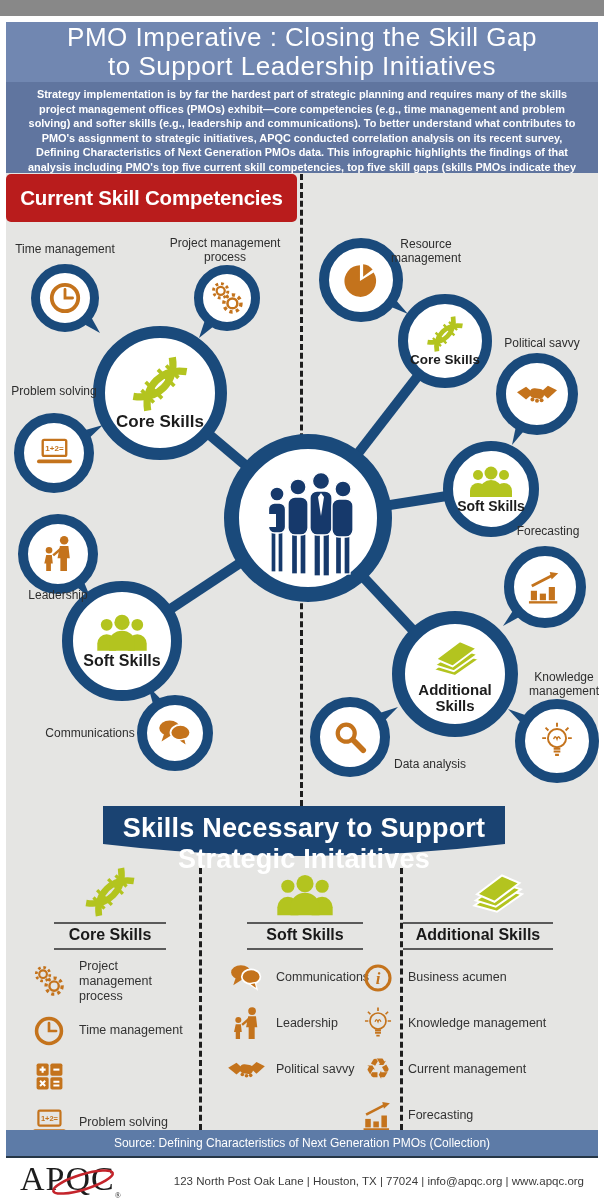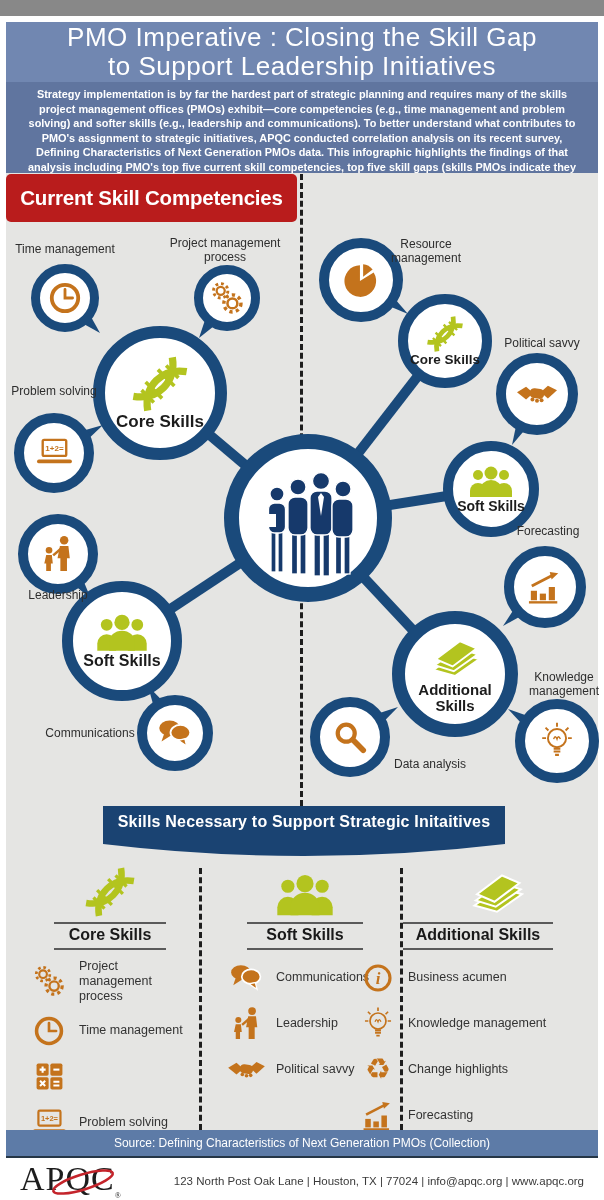--- a/index.html
+++ b/index.html
@@ -18,21 +18,21 @@
            font-size:20.5px;letter-spacing:-.2px;z-index:3;}
   .dashed-v{position:absolute;width:0;border-left:3px dashed #1e1e1e;z-index:1;}
   .connectors{position:absolute;left:0;top:0;z-index:2;}
   .circle{position:absolute;box-sizing:border-box;border-radius:50%;background:#fff;
           border:10px solid #1a4a7b;display:flex;flex-direction:column;align-items:center;
           justify-content:center;z-index:3;}
   .circle .clabel{font-weight:bold;color:#1c1c1c;text-align:center;line-height:1.05;}
   .node-label{position:absolute;font-size:12px;color:#2e2e2e;text-align:center;line-height:1.18;z-index:3;}
   .banner{position:absolute;left:103px;top:790px;width:402px;height:64px;z-index:3;}
   .banner .btitle{position:absolute;left:0;top:7px;width:100%;text-align:center;color:#fff;
-                  font-size:16px;font-weight:bold;letter-spacing:.2px;}
+                  font-size:27px;font-weight:bold;letter-spacing:.2px;}
   .col{position:absolute;top:848px;z-index:3;}
   .icon-top{height:54px;display:flex;align-items:flex-end;justify-content:center;}
   .col-header{font-size:16px;font-weight:bold;color:#191919;text-align:center;
               border-top:2px solid #5a5a5a;border-bottom:2px solid #5a5a5a;
               padding:2px 0 4px;margin-top:4px;}
   .row{display:flex;align-items:center;margin-top:9px;min-height:37px;}
   .row-icon{width:42px;flex:none;display:flex;justify-content:center;align-items:center;}
   .row-label{margin-left:9px;font-size:12.5px;color:#333;line-height:1.18;}
   .source-bar{position:absolute;left:6px;top:1114px;width:592px;height:26px;background:#5d7ba7;
               color:#fff;font-size:12px;display:flex;align-items:center;justify-content:center;z-index:3;}
@@ -435,21 +435,21 @@
             <path d="M20 3v4M8 8l3 3M32 8l-3 3M4.5 19h4M31.5 19h4"></path>
           </g>
         </svg>
       </span>
       <span class="row-label">Knowledge management</span>
     </div>
     <div class="row">
       <span class="row-icon">
         <span class="recycle-glyph">♻</span>
       </span>
-      <span class="row-label">Change highlights</span>
+      <span class="row-label">Current management</span>
     </div>
     <div class="row">
       <span class="row-icon">
         <svg width="34" height="31" viewBox="0 0 40 36">
           <g fill="#c4731c">
             <rect x="5" y="22" width="6.5" height="10"></rect>
             <rect x="14.5" y="25" width="6.5" height="7"></rect>
             <rect x="24" y="18" width="6.5" height="14"></rect>
             <polygon points="25,2 34,3.5 27,10"></polygon>
             <rect x="3" y="33" width="30" height="2.5"></rect>

